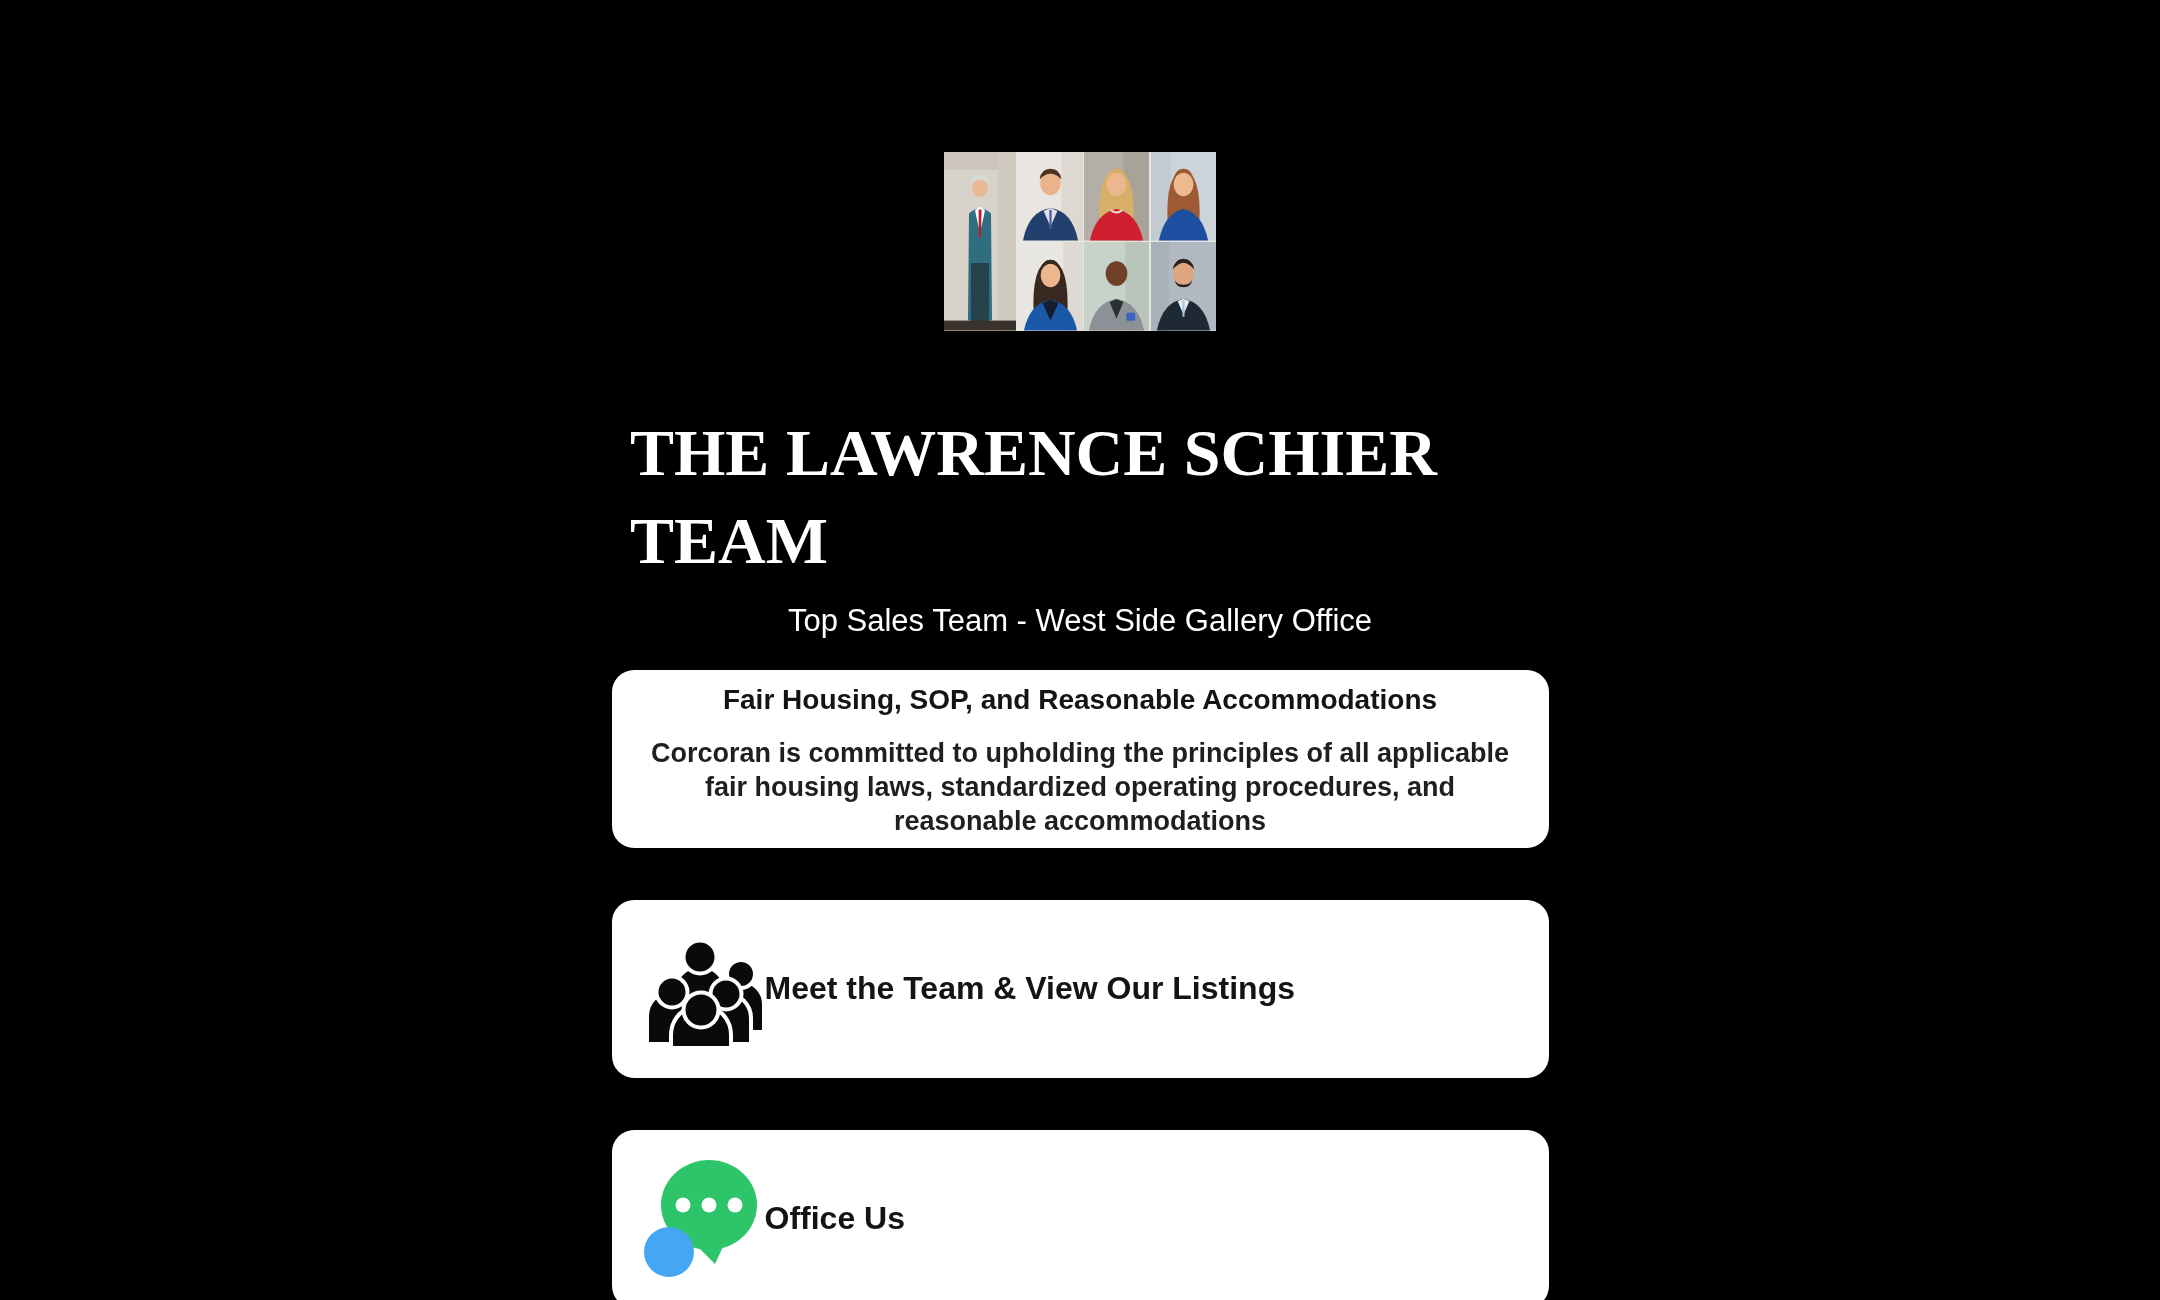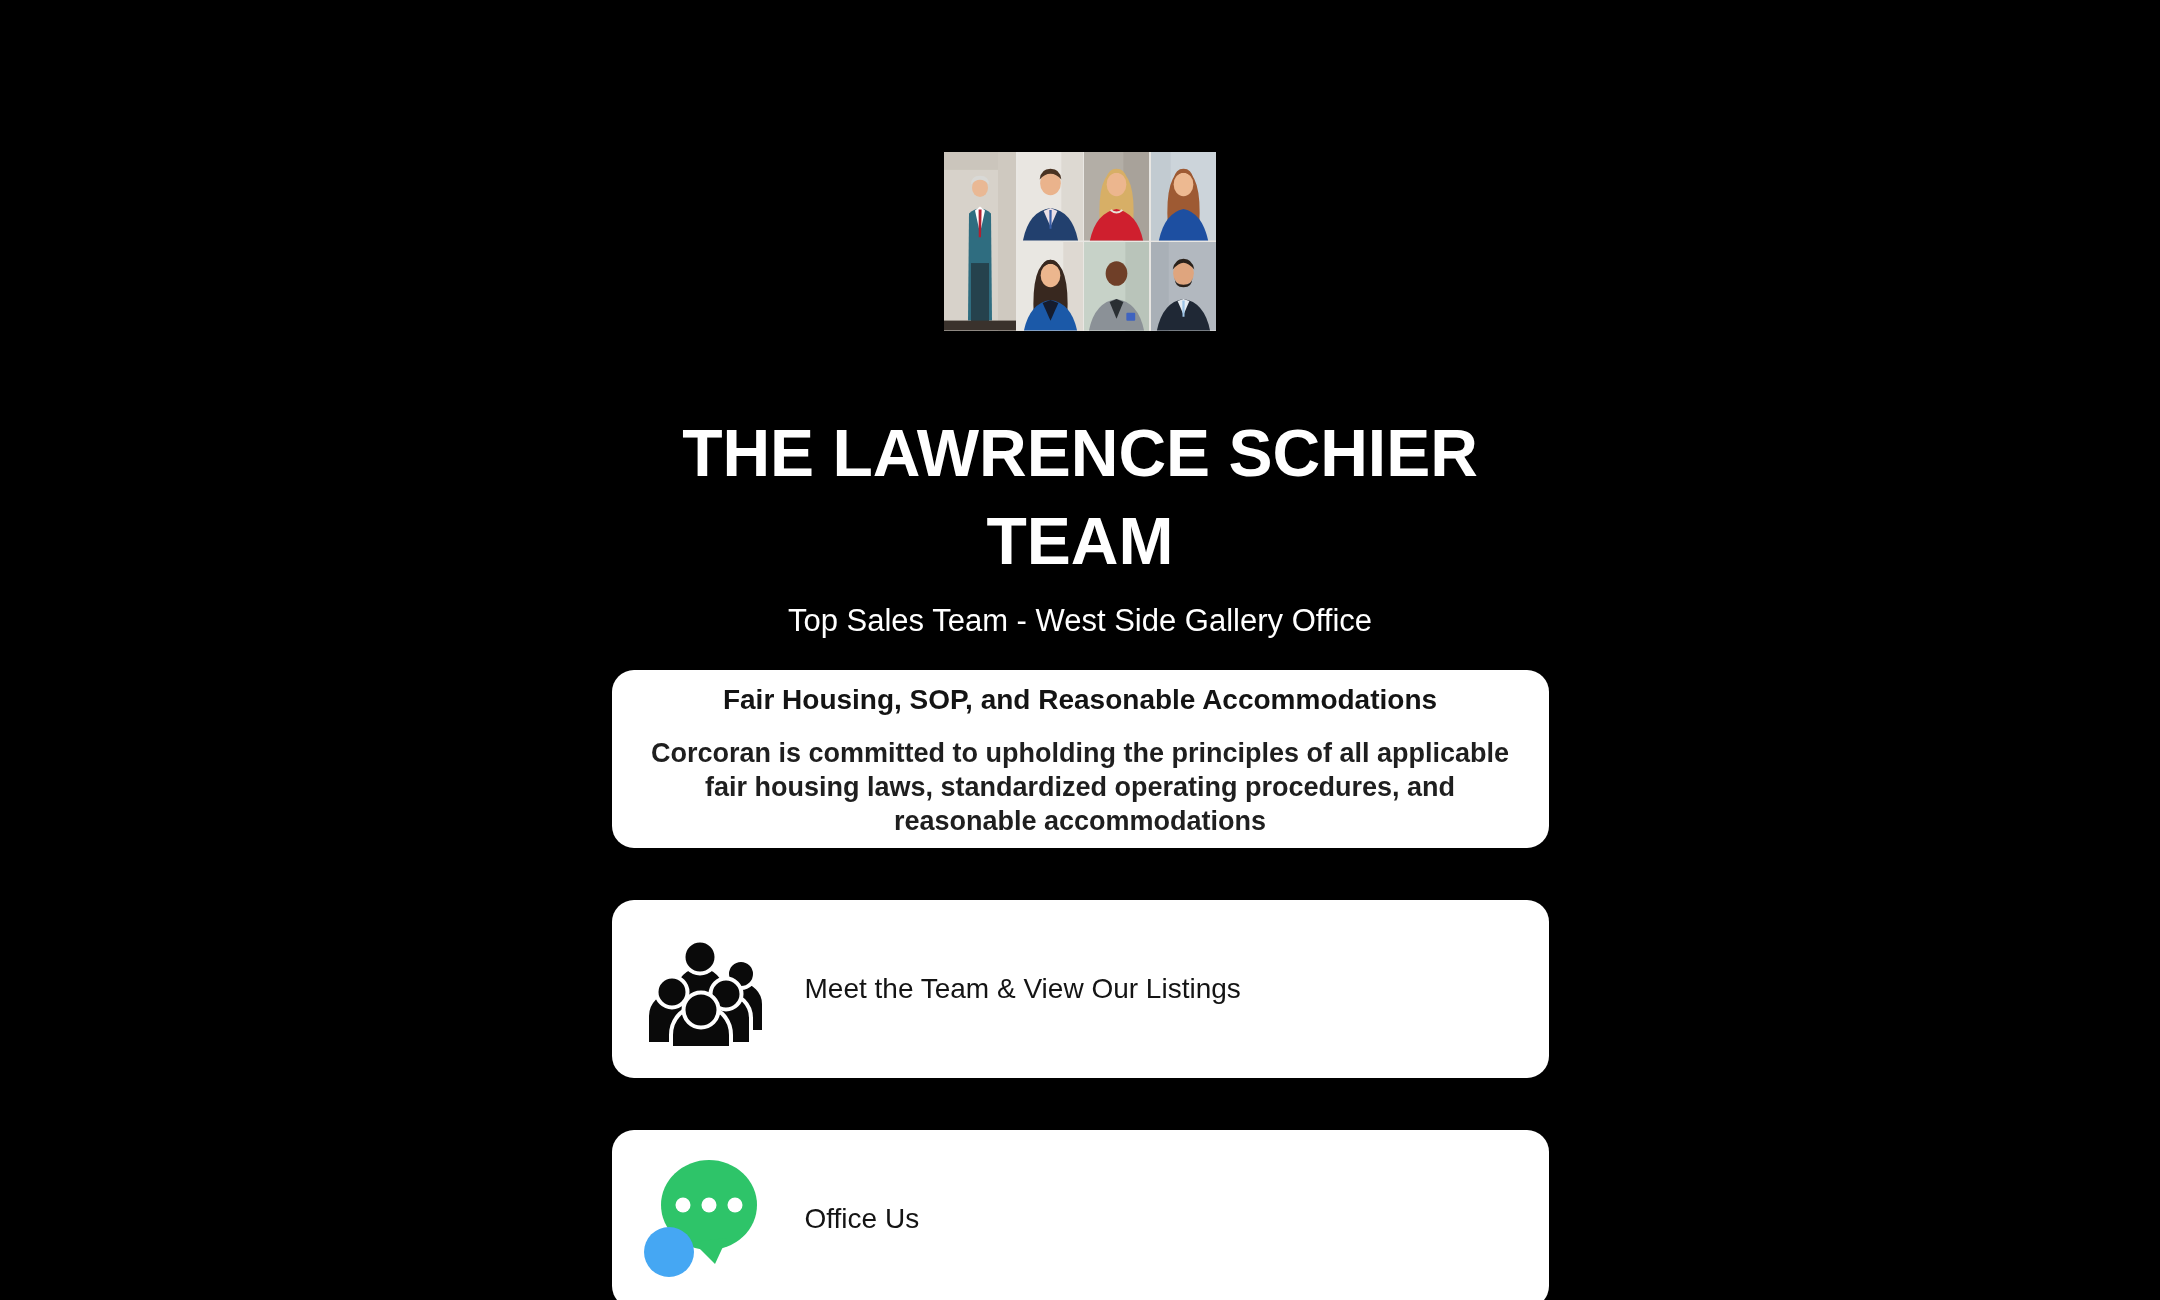--- a/index.html
+++ b/index.html
@@ -28,21 +28,21 @@
     flex:none;
   }
   .tile { position:relative; overflow:hidden; }
   .tile svg { display:block; width:100%; height:100%; }
   .tile-left { grid-row:1 / span 2; }
 
   
   .title {
     margin:78px 0 0; width:900px;
     font-size:66px; line-height:88px; font-weight:700;
-    color:var(--page_text); text-align:center; letter-spacing:0;
+    color:var(--page_text); text-align:left; letter-spacing:0;font-family:Liberation Serif, serif;
   }
   .subtitle {
     margin-top:16px; font-size:31px; line-height:40px; font-weight:400;
     color:var(--page_text); 
   }
   .subtitle span { display:block; }
 
   
   .card {
     width:937px; background:var(--card_bg); border-radius:22px;
@@ -53,21 +53,21 @@
     margin-top:29px; height:178px; padding:0 26px;
     display:flex; flex-direction:column; justify-content:center; text-align:center;gap:16px;
   }
   .card-heading { font-size:28px; line-height:40px; font-weight:700; color:var(--card_heading_text); }
   .card-body   { font-size:27px; line-height:34px; font-weight:700; color:var(--card_body_text); }
   .button-card {
     margin-top:52px; height:178px;
     display:flex; align-items:center; padding:0 26px 0 25px;
   }
   .icon-slot { width:128px; height:130px; flex:none; display:flex; align-items:center; justify-content:center; }
-  .card-label { margin-left:40px; font-size:28px; font-weight:400; color:var(--card_heading_text); white-space:nowrap; }
+  .card-label { font-size:32px; font-weight:700; color:var(--card_heading_text); white-space:nowrap; }
 </style>
 </head>
 <body>
 
 <div class="page">
 
   <div class="collage">
     <div class="tile tile-left">
       <svg viewBox="0 0 72 180" preserveAspectRatio="none">
         <rect width="72" height="180" fill="#d7d2ca"></rect>

